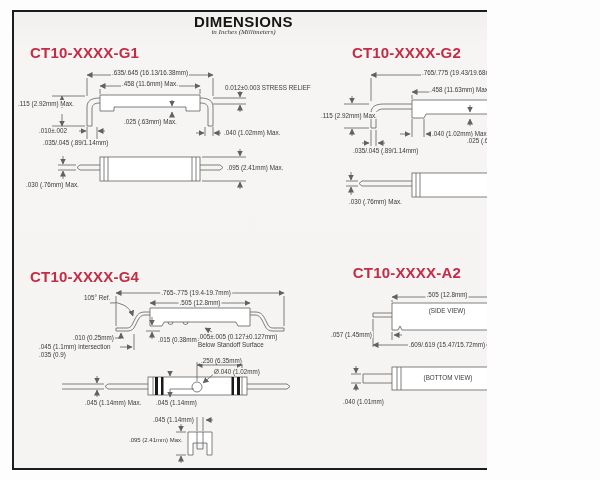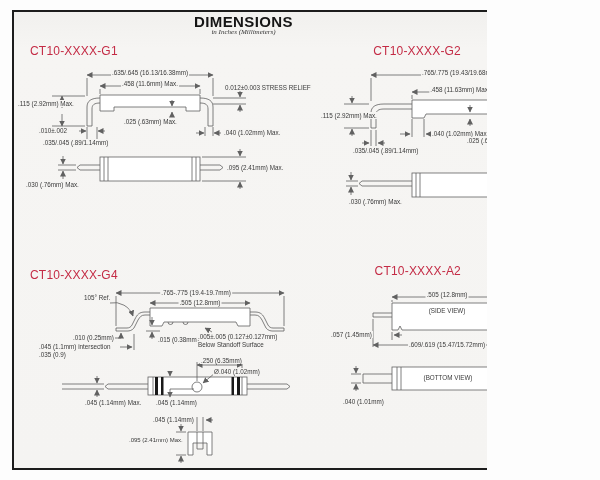--- a/index.html
+++ b/index.html
@@ -4,21 +4,21 @@
 <style>
   html,body{margin:0;padding:0;}
   body{width:600px;height:480px;background:#fdfdfd;font-family:"Liberation Sans",sans-serif;}
   .page{position:relative;width:487px;height:480px;overflow:hidden;}
   .frame{position:absolute;left:12px;top:10px;width:576px;height:460px;border:2.5px solid #1c1c1c;
          background:linear-gradient(180deg,#f1f0ee 0%,#f6f5f3 8%,#f5f4f2 100%);box-sizing:border-box;}
   .title{position:absolute;left:50%;top:13px;transform:translateX(-50%);font-size:15px;font-weight:bold;
          color:#151515;letter-spacing:.4px;white-space:nowrap;}
   .subtitle{position:absolute;left:50%;top:28px;transform:translateX(-50%);font-family:"Liberation Serif",serif;
          font-style:italic;font-size:7px;color:#333;white-space:nowrap;}
-  .hdr{position:absolute;font-size:12px;font-weight:normal;color:#c42b45;letter-spacing:.2px;white-space:nowrap;}
+  .hdr{position:absolute;font-size:15px;font-weight:bold;color:#c42b45;letter-spacing:.2px;white-space:nowrap;}
   .d{position:absolute;font-size:6.3px;color:#3a3a3a;white-space:nowrap;line-height:1.15;
      background:#f5f4f2;padding:0 1px;}
   .ctr{transform:translateX(-50%);}
   .onwhite{background:#ffffff;}
   svg.art{position:absolute;left:0;top:0;}
   svg.art .ln{stroke:#616161;stroke-width:.8;fill:none;}
   svg.art .f{stroke:#616161;stroke-width:.8;fill:#ffffff;}
   svg.art .blk{fill:#1a1a1a;stroke:none;}
 </style>
 </head>

